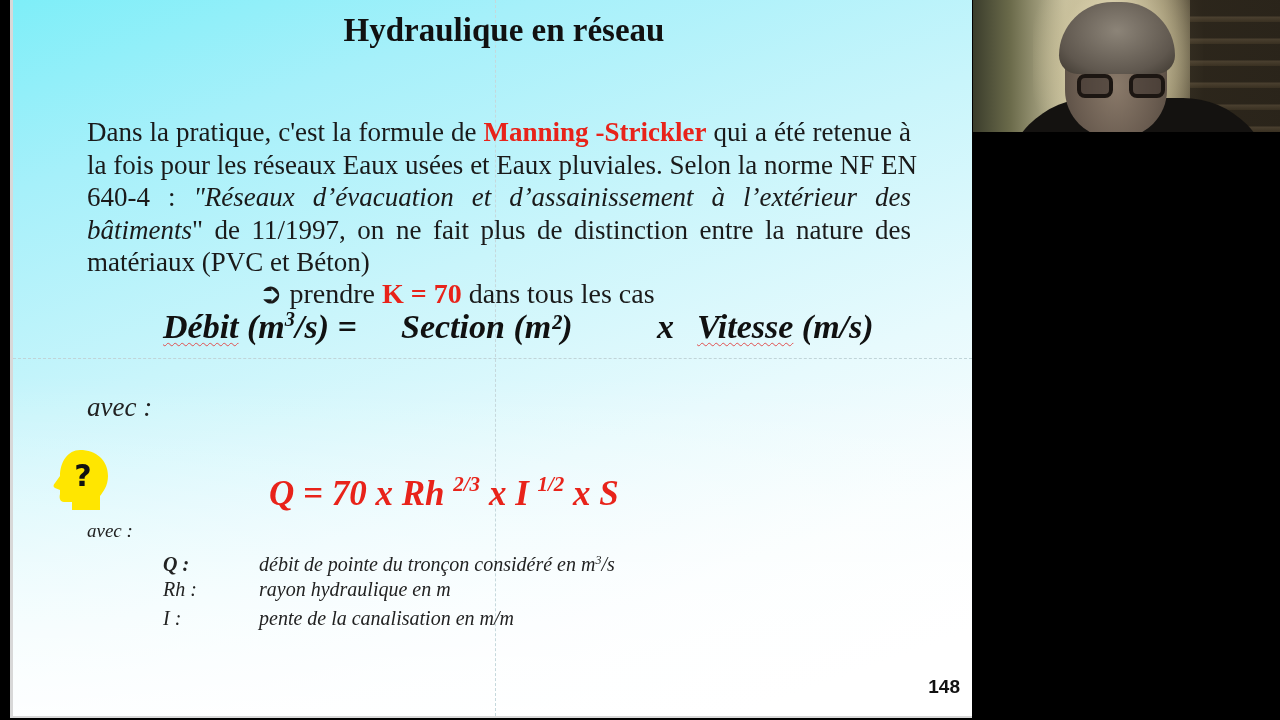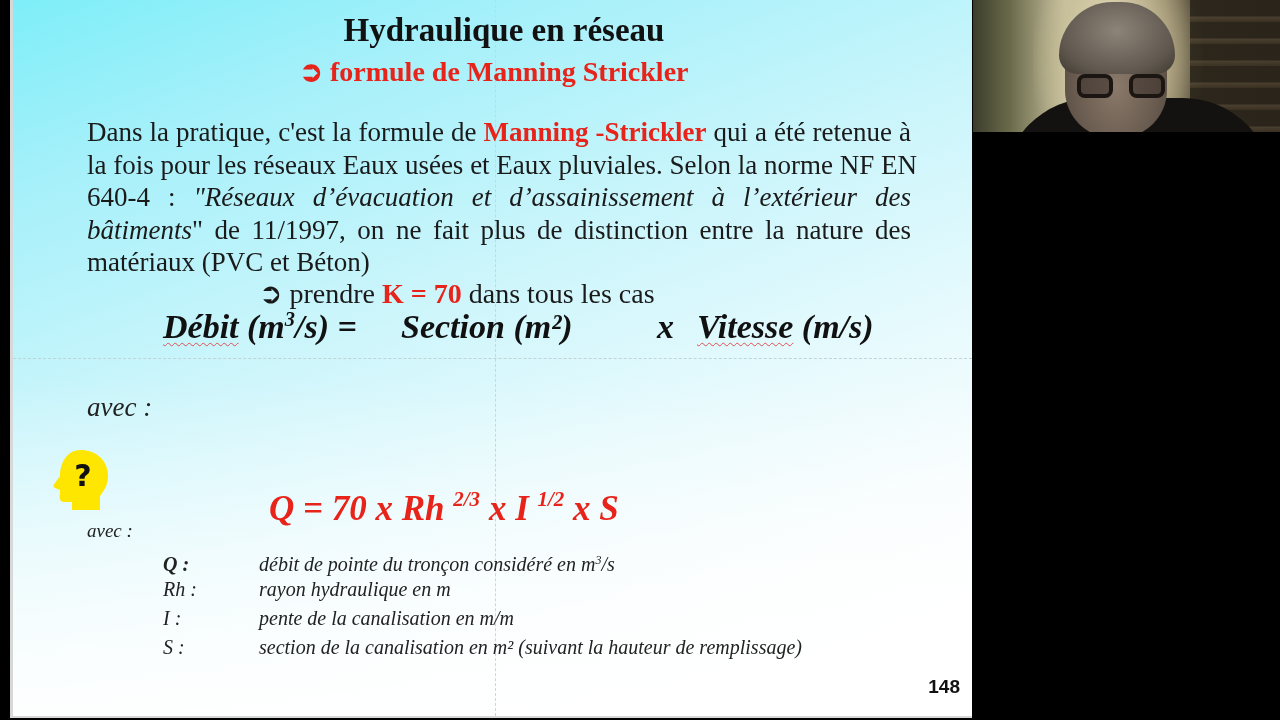--- a/index.html
+++ b/index.html
@@ -57,21 +57,21 @@
       white-space: nowrap;
     }
     .u { text-decoration: underline; text-decoration-color: #e05050; text-decoration-style: wavy; text-decoration-thickness: 1px; text-underline-offset: 4px; }
     sup { font-size: 60%; }
 
     .avec1 { position: absolute; left: 74px; top: 392px; font-size: 27px; font-style: italic; color: #222; }
     .v-eq { position: absolute; left: 256px; top: 390px; font-size: 27px; font-style: italic; color: #222; white-space: nowrap; }
     .v-eq b { font-weight: bold; }
     .v-eq sup { font-size: 17px; vertical-align: 12px; }
 
-    .q-eq { position: absolute; left: 256px; top: 472px; font-size: 35px; font-style: italic; font-weight: bold; color: #e8231a; white-space: nowrap; margin-top: 15px; }
+    .q-eq { position: absolute; left: 256px; top: 472px; font-size: 35px; font-style: italic; font-weight: bold; color: #e8231a; white-space: nowrap; }
     .q-eq sup { font-size: 21px; vertical-align: 14px; }
 
     .head-icon { position: absolute; left: 37px; top: 448px; width: 62px; height: 64px; }
 
     .avec2 { position: absolute; left: 74px; top: 520px; font-size: 19px; font-style: italic; color: #222; }
     .defs { position: absolute; left: 150px; top: 546px; font-size: 20px; font-style: italic; color: #222; }
     .defs .row { height: 29px; line-height: 29px; white-space: nowrap; }
     .defs .sym { display: inline-block; width: 96px; }
     .defs .sym.bold { font-weight: bold; }
     .defs .desc { display: inline-block; }
@@ -111,24 +111,20 @@
 <body>
 
 <div class="left-strip"></div>
 
 <div class="slide">
   <div class="fade-bottom"></div>
   <div class="guide-h"></div>
   <div class="guide-v"></div>
 
   <div class="title">Hydraulique en réseau</div>
-  <div class="subtitle">
-    <span>➲</span>
-    <span>formule de Manning Strickler</span>
-  </div>
 
   <div class="para">
     <span class="line"><span>Dans la pratique, c'est la formule de </span><span class="red">Manning -Strickler</span><span> qui a été retenue à</span></span>
     <span class="line">la fois pour les réseaux Eaux usées et Eaux pluviales. Selon la norme NF EN</span>
     <span class="line"><span>640-4 : </span><i>"Réseaux d’évacuation et d’assainissement à l’extérieur des</i></span>
     <span class="line"><i>bâtiments</i><span>" de 11/1997, on ne fait plus de distinction entre la nature des</span></span>
     <span class="line last">matériaux (PVC et Béton)</span>
   </div>
 
   <div class="prendre">
@@ -160,23 +156,20 @@
   <div class="defs">
     <div class="row">
       <span class="sym bold">Q :</span><span class="desc"><span>débit de pointe du tronçon considéré en m</span><sup>3</sup><span>/s</span></span>
     </div>
     <div class="row">
       <span class="sym">Rh :</span><span class="desc">rayon hydraulique en m</span>
     </div>
     <div class="row">
       <span class="sym">I :</span><span class="desc">pente de la canalisation en m/m</span>
     </div>
-    <div class="row">
-      <span class="sym">S :</span><span class="desc">section de la canalisation en m² (suivant la hauteur de remplissage)</span>
-    </div>
   </div>
 
   <div class="page-num">148</div>
 </div>
 
 <div class="video-tile">
   <div class="wall-light"></div>
   <div class="shelf"></div>
   <div class="body"></div>
   <div class="head"></div>

